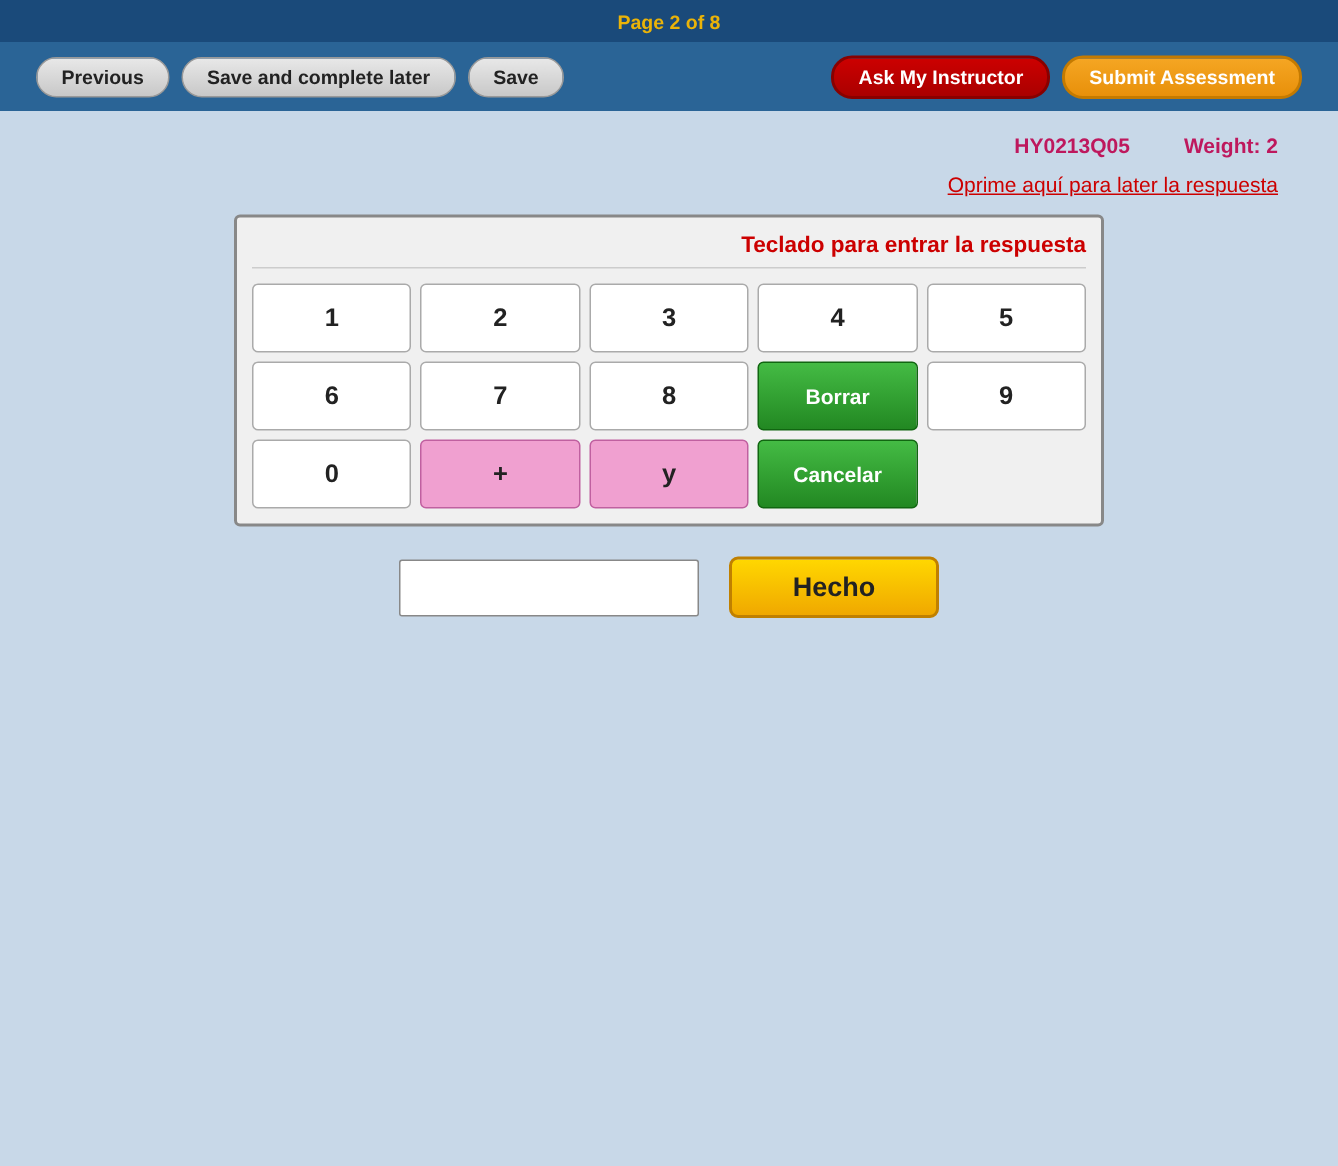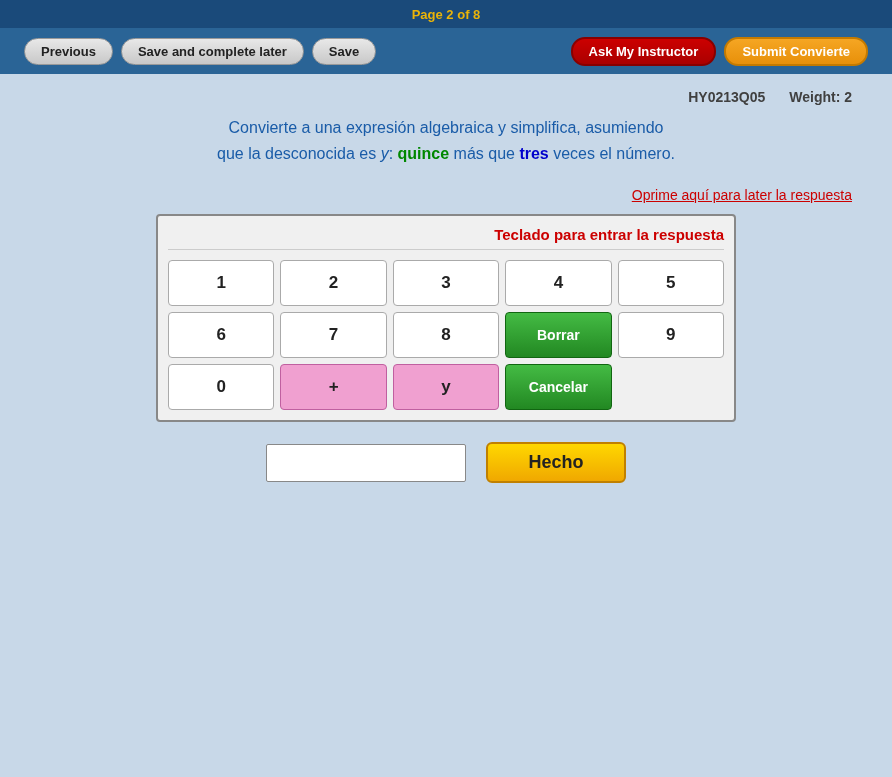--- a/index.html
+++ b/index.html
@@ -68,25 +68,25 @@
       white-space: nowrap;
     }
     .content-area {
       background: #c8d8e8;
       padding: 15px 40px 20px 40px;
       min-height: calc(777px - 74px);
     }
     .question-header {
       display: flex;
       justify-content: flex-end;
-      gap: 24px;
+      gap: 36px;
       margin-bottom: 10px;
       font-size: 14px;
       font-weight: bold;
-      color: #404040;
+      color: #be185d;
     }
     .question-text {
       color: #1a5ca8;
       font-size: 16px;
       text-align: center;
       line-height: 1.6;
       margin-bottom: 20px;
     }
     .question-text .highlight-green { color: #008800; font-weight: bold; }
     .question-text .highlight-blue  { color: #0000cc; font-weight: bold; }
@@ -179,33 +179,29 @@
 <div class="top-bar">
   <span class="page-indicator">Page 2 of 8</span>
 </div>
 
 <div class="nav-bar">
   <button class="nav-btn">Previous</button>
   <button class="nav-btn">Save and complete later</button>
   <button class="nav-btn next">Save</button>
   <div class="spacer"></div>
   <button class="ask-btn">Ask My Instructor</button>
-  <button class="submit-btn">Submit Convierte</button>
+  <button class="submit-btn">Submit Assessment</button>
 </div>
 
 <div class="content-area">
   <div class="question-header">
     <span>HY0213Q05</span>
     <span>Weight: 2</span>
   </div>
 
-  <div class="question-text">
-    <span>Convierte a una expresión algebraica y simplifica, asumiendo</span><br>
-    <span>que la desconocida es </span><em>y</em><span>: </span><span class="highlight-green">quince</span><span> más que </span><span class="highlight-blue">tres</span><span> veces el número.</span>
-  </div>
 
   <div class="response-link">
     <a>Oprime aquí para later la respuesta</a>
   </div>
 
   <div class="keyboard-panel">
     <div class="keyboard-title">Teclado para entrar la respuesta</div>
     <div class="keyboard-grid" id="keyboard-grid">
     <button class="key-btn">1</button>
         <button class="key-btn">2</button>

